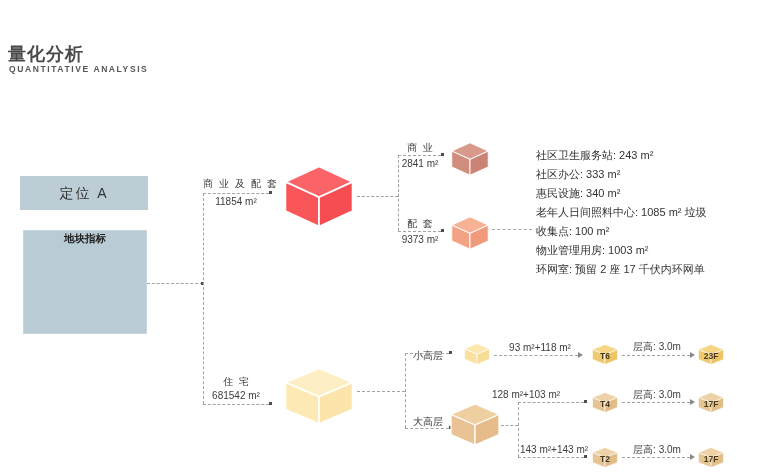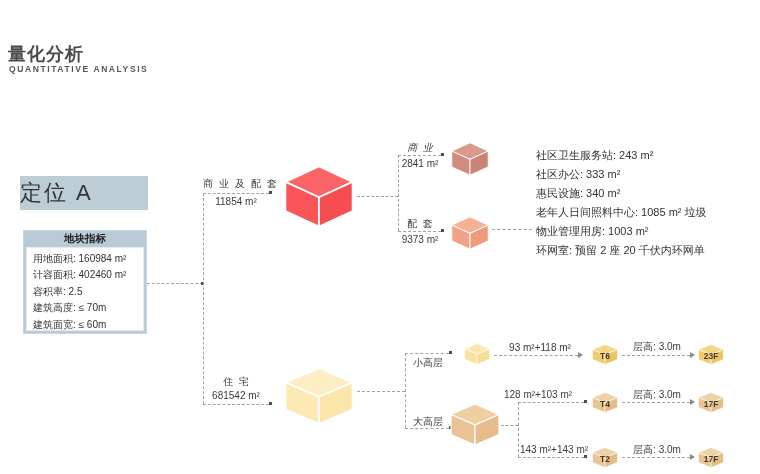--- a/index.html
+++ b/index.html
@@ -5,21 +5,21 @@
   html,body{margin:0;padding:0;background:#fff;}
   body{font-family:"Liberation Sans","DejaVu Sans",sans-serif;color:#3b3b3b;}
   #canvas{position:relative;width:760px;height:474px;background:#ffffff;overflow:hidden;margin-top:36px;}
 
   
   .page-title{position:absolute;left:8px;top:6px;font-size:18px;font-weight:700;color:#4a4a4a;letter-spacing:1px;}
   .page-subtitle{position:absolute;left:9px;top:28px;font-size:8.5px;font-weight:700;color:#565656;letter-spacing:1.6px;}
 
   
   .pos-box{position:absolute;left:20px;top:140px;width:128px;height:34px;background:#bccdd6;
-           text-align:left;line-height:34px;font-size:22px;color:#333;letter-spacing:2px;}
+           text-align:center;line-height:34px;font-size:14px;color:#333;letter-spacing:2px;}
   .metrics{position:absolute;left:23px;top:194px;width:124px;height:104px;background:#b9cbd5;
            border:1px solid #c9d6dd;box-sizing:border-box;}
   .metrics-header{height:15px;line-height:15px;text-align:center;font-size:10.5px;font-weight:700;color:#1e1e1e;}
   .metrics-body{position:absolute;left:2px;right:2px;top:16px;bottom:2px;background:#fff;border:1px solid #e3ebef;box-sizing:border-box;padding:3px 0 0 6px;}
   .metrics-row{font-size:10px;line-height:16.4px;color:#333;white-space:pre;}
 
   
   .hline{position:absolute;border-top:1px dashed #a3a3a3;height:0;}
   .vline{position:absolute;border-left:1px dashed #a3a3a3;width:0;}
   .dot{position:absolute;width:3px;height:3px;background:#4e4e4e;}
@@ -54,27 +54,20 @@
 
 <div id="canvas">
 
   <div class="page-title">量化分析</div>
   <div class="page-subtitle">QUANTITATIVE ANALYSIS</div>
 
   <div class="pos-box">定位 A</div>
 
   <div class="metrics">
     <div class="metrics-header">地块指标</div>
-    <div class="metrics-body">
-      <div class="metrics-row">用地面积: 160984 m²</div>
-      <div class="metrics-row">计容面积: 402460 m²</div>
-      <div class="metrics-row">容积率: 2.5</div>
-      <div class="metrics-row">建筑高度: ≤ 70m</div>
-      <div class="metrics-row">建筑面宽: ≤ 60m</div>
-    </div>
   </div>
 
   <div class="hline" style="left:147px;top:247px;width:56px;"></div>
   <div class="dot" style="left:201px;top:246px;"></div>
   <div class="vline" style="left:203px;top:157px;height:211px;"></div>
 
   <div class="lbl lbl-b" style="left:203px;top:141px;width:68px;">商 业 及 配 套</div>
   <div class="hline" style="left:203px;top:157px;width:66px;"></div>
   <div class="dot" style="left:269px;top:155px;"></div>
   <div class="area" style="left:203px;top:160px;width:66px;">11854 m²</div>
@@ -83,21 +76,21 @@
       <svg viewBox="0 0 100 86" preserveAspectRatio="none" width="100%" height="100%">
         <polygon class="f-top" points="50,2 98,23 50,44 2,23"></polygon>
         <polygon class="f-left" points="2,23 50,44 50,84 2,63"></polygon>
         <polygon class="f-right" points="98,23 50,44 50,84 98,63"></polygon>
       </svg>
     </div>
 
   <div class="hline" style="left:357px;top:160px;width:41px;"></div>
   <div class="vline" style="left:398px;top:119px;height:76px;"></div>
 
-  <div class="lbl" style="left:398px;top:105px;width:44px;font-style:italic;">商  业</div>
+  <div class="lbl" style="left:398px;top:105px;width:44px;">商  业</div>
   <div class="hline" style="left:398px;top:119px;width:43px;"></div>
   <div class="dot" style="left:441px;top:117px;"></div>
   <div class="area" style="left:398px;top:122px;width:44px;">2841 m²</div>
   <div class="cube c-rose" style="left:451px;top:106px;width:38px;height:34px;">
       <svg viewBox="0 0 100 86" preserveAspectRatio="none" width="100%" height="100%">
         <polygon class="f-top" points="50,2 98,23 50,44 2,23"></polygon>
         <polygon class="f-left" points="2,23 50,44 50,84 2,63"></polygon>
         <polygon class="f-right" points="98,23 50,44 50,84 98,63"></polygon>
       </svg>
     </div>
@@ -113,41 +106,42 @@
         <polygon class="f-right" points="98,23 50,44 50,84 98,63"></polygon>
       </svg>
     </div>
   <div class="hline" style="left:492px;top:193px;width:40px;"></div>
 
   <div class="details">
     <div>社区卫生服务站: 243 m²</div>
     <div>社区办公: 333 m²</div>
     <div>惠民设施: 340 m²</div>
     <div>老年人日间照料中心: 1085 m² 垃圾</div>
+    <div>收集点: 100 m²</div>
     <div>物业管理用房: 1003 m²</div>
-    <div>环网室: 预留 2 座 20 千伏内环网单</div>
+    <div>环网室: 预留 2 座 17 千伏内环网单</div>
   </div>
 
   <div class="lbl" style="left:203px;top:339px;width:66px;">住  宅</div>
   <div class="area" style="left:203px;top:354px;width:66px;">681542 m²</div>
   <div class="hline" style="left:203px;top:368px;width:66px;"></div>
   <div class="dot" style="left:269px;top:366px;"></div>
 
   <div class="cube c-cream" style="left:284px;top:331px;width:70px;height:58px;">
       <svg viewBox="0 0 100 86" preserveAspectRatio="none" width="100%" height="100%">
         <polygon class="f-top" points="50,2 98,23 50,44 2,23"></polygon>
         <polygon class="f-left" points="2,23 50,44 50,84 2,63"></polygon>
         <polygon class="f-right" points="98,23 50,44 50,84 98,63"></polygon>
       </svg>
     </div>
 
   <div class="hline" style="left:357px;top:355px;width:48px;"></div>
   <div class="vline" style="left:405px;top:317px;height:75px;"></div>
 
-  <div class="lbl" style="left:407px;top:320px;width:42px;">小高层</div>
+  <div class="lbl" style="left:407px;top:313px;width:42px;">小高层</div>
   <div class="hline" style="left:405px;top:317px;width:44px;"></div>
   <div class="dot" style="left:449px;top:315px;"></div>
   <div class="cube c-lightgold" style="left:464px;top:307px;width:26px;height:22px;">
       <svg viewBox="0 0 100 86" preserveAspectRatio="none" width="100%" height="100%">
         <polygon class="f-top" points="50,2 98,23 50,44 2,23"></polygon>
         <polygon class="f-left" points="2,23 50,44 50,84 2,63"></polygon>
         <polygon class="f-right" points="98,23 50,44 50,84 98,63"></polygon>
       </svg>
     </div>
 
@@ -180,21 +174,21 @@
   <div class="cube c-tan" style="left:450px;top:367px;width:50px;height:43px;">
       <svg viewBox="0 0 100 86" preserveAspectRatio="none" width="100%" height="100%">
         <polygon class="f-top" points="50,2 98,23 50,44 2,23"></polygon>
         <polygon class="f-left" points="2,23 50,44 50,84 2,63"></polygon>
         <polygon class="f-right" points="98,23 50,44 50,84 98,63"></polygon>
       </svg>
     </div>
   <div class="hline" style="left:501px;top:389px;width:17px;"></div>
   <div class="vline" style="left:518px;top:366px;height:55px;"></div>
 
-  <div class="lbl" style="left:504px;top:353px;width:68px;">128 m²+103 m²</div>
+  <div class="lbl" style="left:492px;top:353px;width:68px;">128 m²+103 m²</div>
   <div class="hline" style="left:518px;top:366px;width:66px;"></div>
   <div class="dot" style="left:584px;top:364px;"></div>
   <div class="cube c-tanmark" style="left:592px;top:356px;width:26px;height:21px;">
       <svg viewBox="0 0 100 86" preserveAspectRatio="none" width="100%" height="100%">
         <polygon class="f-top" points="50,2 98,23 50,44 2,23"></polygon>
         <polygon class="f-left" points="2,23 50,44 50,84 2,63"></polygon>
         <polygon class="f-right" points="98,23 50,44 50,84 98,63"></polygon>
       </svg>
     <span class="marker-label">T4</span>
   </div>

